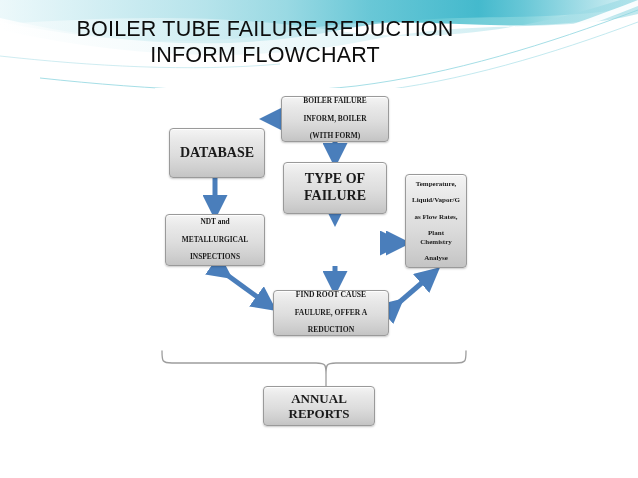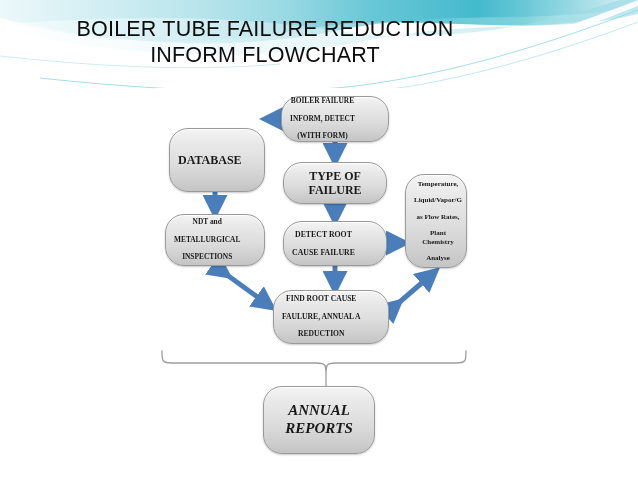--- a/index.html
+++ b/index.html
@@ -32,41 +32,41 @@
   #panel{
     position:absolute;left:155px;top:88px;width:312px;height:358px;
     background:#fff;
   }
 
   
   .box{
     position:absolute;
     box-sizing:border-box;
     border:1px solid #9a9a9a;
-    border-radius:19px;
+    border-radius:4px;
     background:linear-gradient(180deg,#f4f4f4 0%,#e9e9e9 22%,#dddddd 55%,#cfcfcf 82%,#c4c4c4 100%);
     box-shadow:0 1px 2px rgba(0,0,0,.22), inset 0 1px 0 rgba(255,255,255,.85);
-    display:flex;align-items:center;justify-content:flex-start;
+    display:flex;align-items:center;justify-content:center;
     text-align:center;
     font-family:"Liberation Serif", serif;
     font-weight:700;
     color:#1a1a1a;
-    padding:2px 8px;
+    padding:2px 16px;
     z-index:3;
   }
   .box span{display:block;line-height:1.18;}
 
   #box-boiler-failure{left:126px;top:8px;width:108px;height:46px;font-size:7.4px;}
-  #box-database     {left:14px; top:40px;width:96px; height:64px;font-size:12px;}
-  #box-type-failure {left:128px;top:74px;width:104px;height:42px;font-size:12px;}
+  #box-database     {left:14px; top:40px;width:96px; height:50px;font-size:14px;}
+  #box-type-failure {left:128px;top:74px;width:104px;height:52px;font-size:14px;}
   #box-params       {left:250px;top:86px;width:62px; height:94px;font-size:7.0px;}
   #box-ndt          {left:10px; top:126px;width:100px;height:52px;font-size:7.4px;}
   #box-detect       {left:128px;top:133px;width:104px;height:45px;font-size:7.8px;}
-  #box-find         {left:118px;top:202px;width:116px;height:54px;font-size:7.6px;}
-  #box-annual       {left:108px;top:298px;width:112px;height:68px;font-size:15px;font-style:italic;}
+  #box-find         {left:118px;top:202px;width:116px;height:46px;font-size:7.6px;}
+  #box-annual       {left:108px;top:298px;width:112px;height:40px;font-size:13px;}
 
   
   #arrows{position:absolute;left:0;top:0;width:312px;height:358px;z-index:2;}
   #brace{position:absolute;left:0;top:0;width:312px;height:358px;z-index:1;}
 </style>
 </head>
 <body>
 
 <div id="slide">
 
@@ -137,21 +137,21 @@
 
         <line x1="68" y1="184" x2="112" y2="216"></line>
 
         <line x1="240" y1="218" x2="276" y2="187"></line>
       </g>
     </svg>
 
     <div class="box" id="box-boiler-failure">
       <span>
         <span>BOILER FAILURE</span><br>
-        <span>INFORM, DETECT</span><br>
+        <span>INFORM, BOILER</span><br>
         <span>(WITH FORM)</span>
       </span>
     </div>
 
     <div class="box" id="box-database">
       <span>DATABASE</span>
     </div>
 
     <div class="box" id="box-type-failure">
       <span>TYPE OF FAILURE</span>
@@ -168,31 +168,25 @@
     </div>
 
     <div class="box" id="box-ndt">
       <span>
         <span>NDT and</span><br>
         <span>METALLURGICAL</span><br>
         <span>INSPECTIONS</span>
       </span>
     </div>
 
-    <div class="box" id="box-detect">
-      <span>
-        <span>DETECT ROOT</span><br>
-        <span>CAUSE FAILURE</span>
-      </span>
-    </div>
 
     <div class="box" id="box-find">
       <span>
         <span>FIND ROOT CAUSE</span><br>
-        <span>FAULURE,  ANNUAL A</span><br>
+        <span>FAULURE,  OFFER A</span><br>
         <span>REDUCTION</span>
       </span>
     </div>
 
     <div class="box" id="box-annual">
       <span>ANNUAL REPORTS</span>
     </div>
 
   </div>
 </div>

